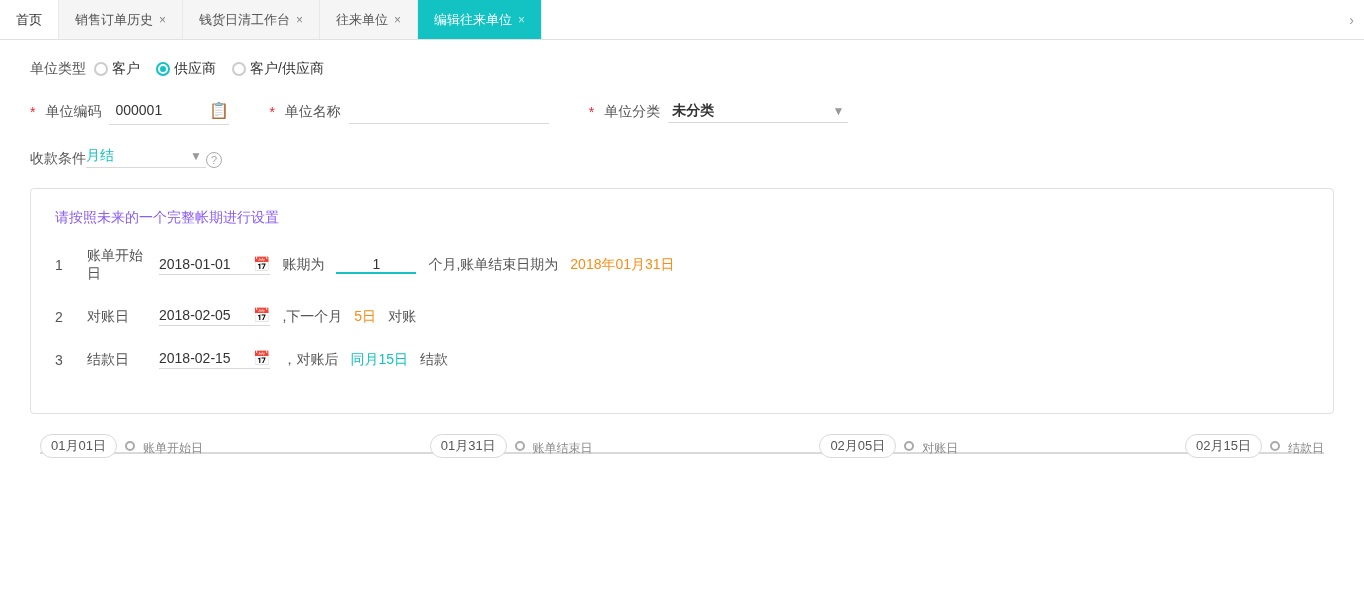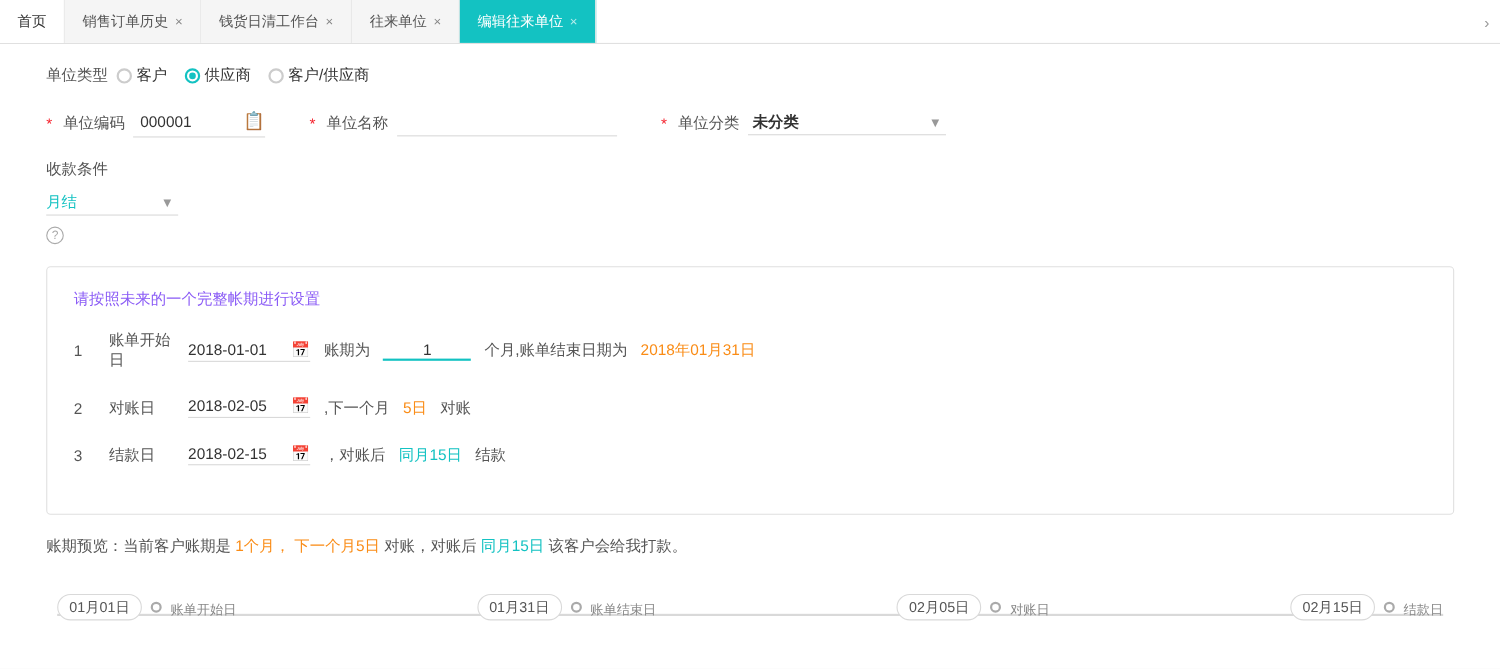--- a/index.html
+++ b/index.html
@@ -44,21 +44,21 @@
       margin-left: auto;
       display: flex;
       align-items: center;
       padding: 0 10px;
       cursor: pointer;
       color: #999;
     }
 
     
     .main-content {
-      padding: 20px 42px;
+      padding: 20px 30px;
       background: #fff;
       min-height: calc(100vh - 40px);
     }
 
     
     .form-row {
       display: flex;
       align-items: center;
       margin-bottom: 20px;
       gap: 40px;
@@ -152,24 +152,22 @@
       color: #333;
     }
     .dropdown-icon {
       color: #999;
       font-size: 12px;
     }
 
     
     .payment-row {
       display: flex;
-      align-items: flex-start;
-      gap: 10px;
+      align-items: flex-end;
       margin-bottom: 20px;
-      flex-direction: column;
     }
     .select-with-underline {
       display: flex;
       align-items: center;
       border-bottom: 1px solid #d9d9d9;
       padding: 2px 4px 2px 0;
       min-width: 120px;
     }
     .select-value-blue {
       color: #13c2c2;
@@ -435,28 +433,20 @@
         <input type="text" class="date-input" value="2018-02-15" style="">
         <span class="cal-icon">📅</span>
       </div>
       <span class="row-text">，对账后</span>
       <span class="highlight-teal">同月15日</span>
       <span class="row-text"> 结款</span>
     </div>
 
   </div>
 
-  <div class="preview-text">
-    <span>账期预览：当前客户账期是</span>
-    <span class="highlight-orange">1个月，</span>
-    <span class="highlight-orange">下一个月5日</span>
-    <span> 对账，对账后</span>
-    <span class="highlight-teal">同月15日</span>
-    <span> 该客户会给我打款。</span>
-  </div>
 
   <div class="timeline-container">
     <div class="timeline-line"></div>
     <div class="timeline-nodes">
       <div class="timeline-node">
         <div class="node-label">01月01日</div>
         <div class="node-dot"></div>
         <div class="node-desc">账单开始日</div>
       </div>
       <div class="timeline-node">

